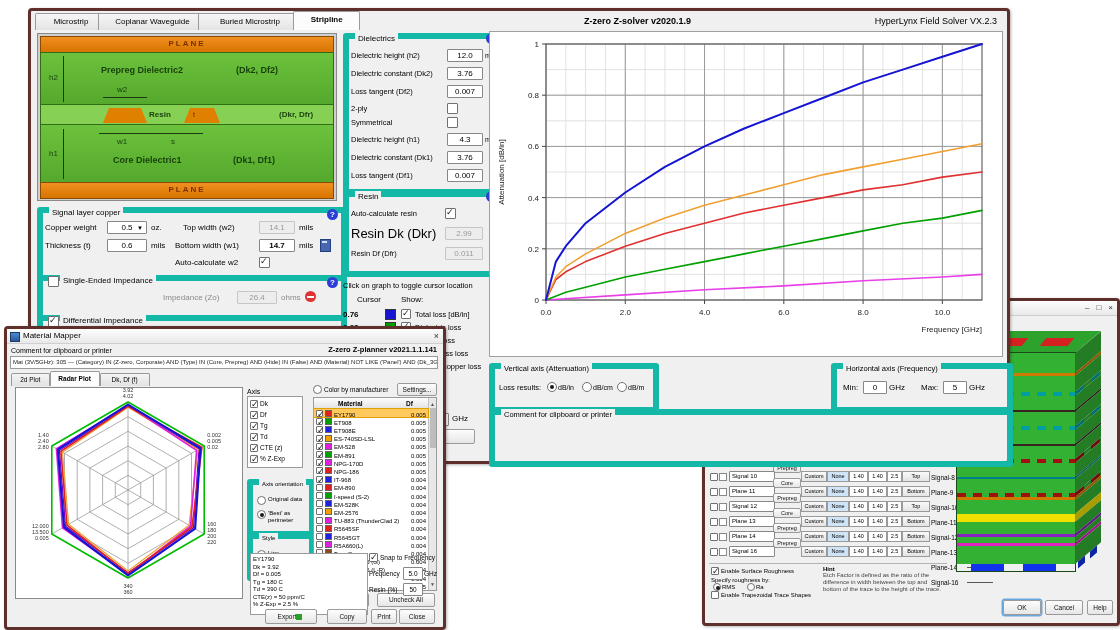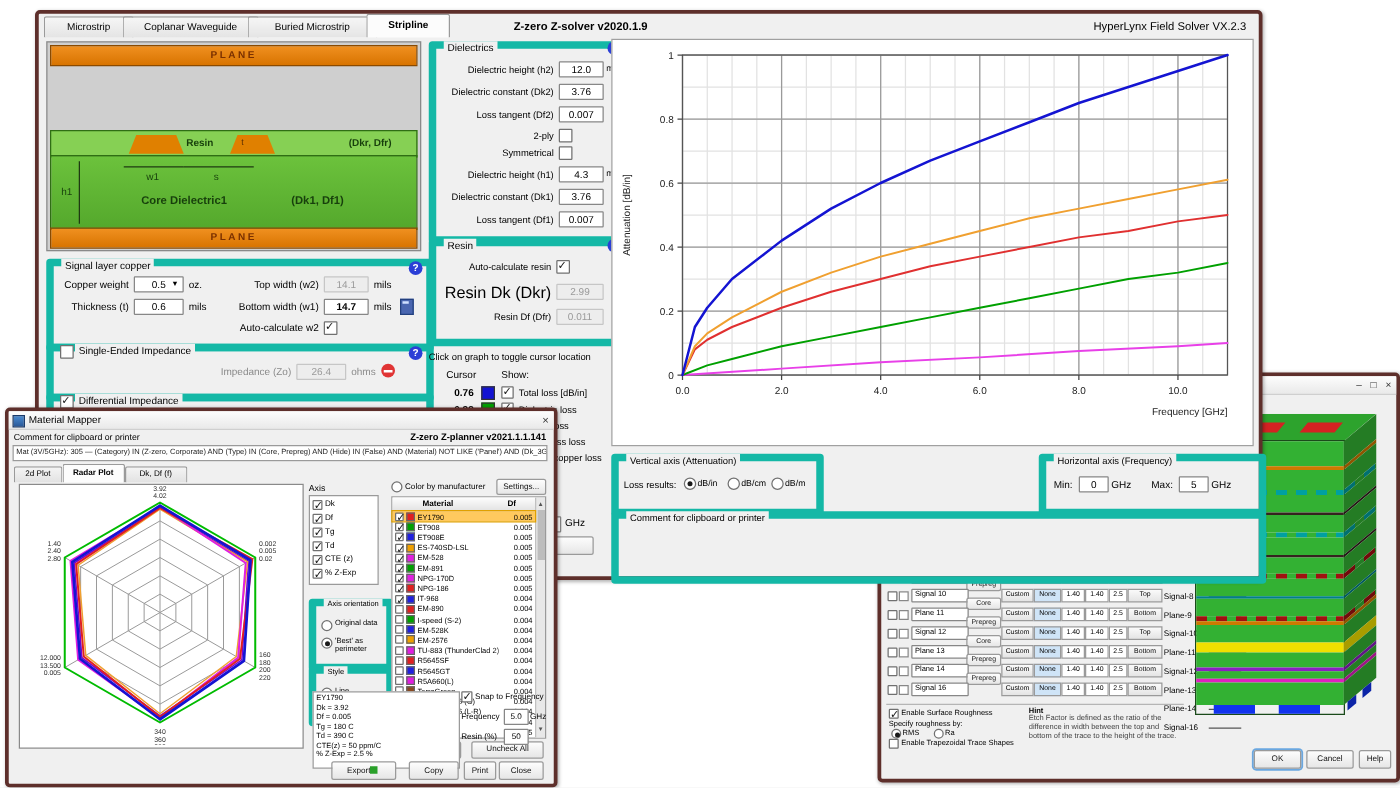--- a/index.html
+++ b/index.html
@@ -6,21 +6,21 @@
 body{width:1120px;height:630px;position:relative;overflow:hidden;background:#fff;
  font-family:"Liberation Sans",sans-serif;-webkit-font-smoothing:antialiased}
 .abs{position:absolute}
 .win{position:absolute;background:#f0f0f0;border:3px solid #5e2f2b;border-radius:4px;
  box-shadow:1px 1px 3px rgba(0,0,0,.3)}
 .tb{position:absolute;left:0;right:0;top:0;height:14px;background:linear-gradient(#fdfdfd,#e9e9e9);
  border-bottom:1px solid #cfcfcf;font-size:8px;line-height:14px;white-space:nowrap}
 .gb{position:absolute;border:6px solid #14b8a6;border-radius:3px}
 .gbt{position:absolute;top:-6px;left:6px;background:#f0f0f0;padding:0 3px;font-size:8px;line-height:11px;white-space:nowrap}
 .lb{position:absolute;font-size:8px;line-height:10px;white-space:nowrap;color:#000}
-.lb.r{text-align:right}
+.lb.r{text-align:left}
 .lb.dis{color:#8a8a8a}
 .fld{position:absolute;background:#fff;border:1px solid #878787;font-size:8px;line-height:11px;height:11px;
  text-align:center;color:#000;border-radius:1px}
 .fld.dis{background:#ededed;color:#9a9a9a;border-color:#c6c6c6}
 .bt{position:absolute;background:linear-gradient(#fdfdfd,#e6e6e6);border:1px solid #9a9a9a;border-radius:2px;
  font-size:7.5px;text-align:center;color:#111}
 .chk{position:absolute;width:9px;height:9px;border:1px solid #707070;background:#fff;border-radius:1px}
 .chk.on::after{content:"✓";position:absolute;left:0px;top:-2px;font-size:9px;color:#1a1a1a}
 .rad{position:absolute;width:9px;height:9px;border:1px solid #707070;border-radius:50%;background:#fff}
 .rad.on::after{content:"";position:absolute;left:2px;top:2px;width:4px;height:4px;border-radius:50%;background:#1a1a1a}
@@ -248,27 +248,35 @@
 </div>
 
 <div class="win" id="win-main" style="left:28px;top:8px;width:976px;height:450px;z-index:2">
 
   <div id="solver-tabs">
       <div class="tabx" style="left: 4px; width: 60px; position: absolute;">Microstrip</div>
       <div class="tabx" style="left: 67px; width: 96.8px; position: absolute;">Coplanar Waveguide</div>
       <div class="tabx" style="left: 166.8px; width: 92.2px; position: absolute;">Buried Microstrip</div>
       <div class="tabx act" style="left: 262px; width: 55.4px; position: absolute;">Stripline</div>
     </div>
-  <div class="lb" style="left:380px;top:5px;width:280px;text-align:left;font-weight:bold;font-size:9px">Z-zero  Z-solver v2020.1.9</div>
+  <div class="lb" style="left:380px;top:5px;width:280px;text-align:right;font-weight:bold;font-size:9px">Z-zero  Z-solver v2020.1.9</div>
   <div class="lb" style="right:10px;top:5px;font-weight:normal;font-size:9px">HyperLynx Field Solver VX.2.3</div>
 
   <div class="abs" id="diagram" style="left:6px;top:22px;width:298px;height:166px;border:1px solid #8a8a8a;background:#cfcfcf">
     <div class="abs" style="left:2px;top:2px;right:2px;height:15px;background:linear-gradient(#f09020,#d87400);border:1px solid #8a4a00;
                 font-size:8px;font-weight:bold;color:#7a3000;text-align:center;line-height:14px;letter-spacing:2px">
       <span>PLANE</span></div>
+    <div class="abs" style="left:2px;top:18px;right:2px;height:52px;background:linear-gradient(#6cc23c,#54a82c);border:1px solid #2f6e14">
+      <span class="lb" style="left:60px;top:12px;font-weight:bold;color:#173f0c;font-size:9px">Prepreg Dielectric2</span>
+      <span class="lb" style="left:195px;top:12px;font-weight:bold;color:#173f0c;font-size:9px">(Dk2, Df2)</span>
+      <div class="dimv" style="left:22px;top:3px;height:46px"></div>
+      <span class="lb" style="left:8px;top:20px;color:#173f0c">h2</span>
+      <div class="dimh" style="left:62px;top:44px;width:44px"></div>
+      <span class="lb" style="left:76px;top:32px;color:#173f0c">w2</span>
+    </div>
     <div class="abs" style="left:2px;top:70px;right:2px;height:20px;background:#86d054;border:1px solid #2f6e14">
       <div class="abs" style="left:62px;top:3px;width:32px;height:0;border-bottom:15px solid #e08000;border-left:6px solid transparent;border-right:6px solid transparent"></div>
       <div class="abs" style="left:143px;top:3px;width:24px;height:0;border-bottom:15px solid #e08000;border-left:6px solid transparent;border-right:6px solid transparent"></div>
       <span class="lb" style="left:108px;top:5px;font-weight:bold;color:#173f0c">Resin</span>
       <span class="lb" style="left:152px;top:5px;color:#5a2d00;font-size:7px">t</span>
       <span class="lb" style="left:238px;top:5px;font-weight:bold;color:#173f0c">(Dkr, Dfr)</span>
     </div>
     <div class="abs" style="left:2px;top:90px;right:2px;height:58px;background:linear-gradient(#6cc23c,#54a82c);border:1px solid #2f6e14">
       <div class="dimh" style="left:58px;top:8px;width:48px"></div>
       <div class="dimh" style="left:106px;top:8px;width:56px"></div>

